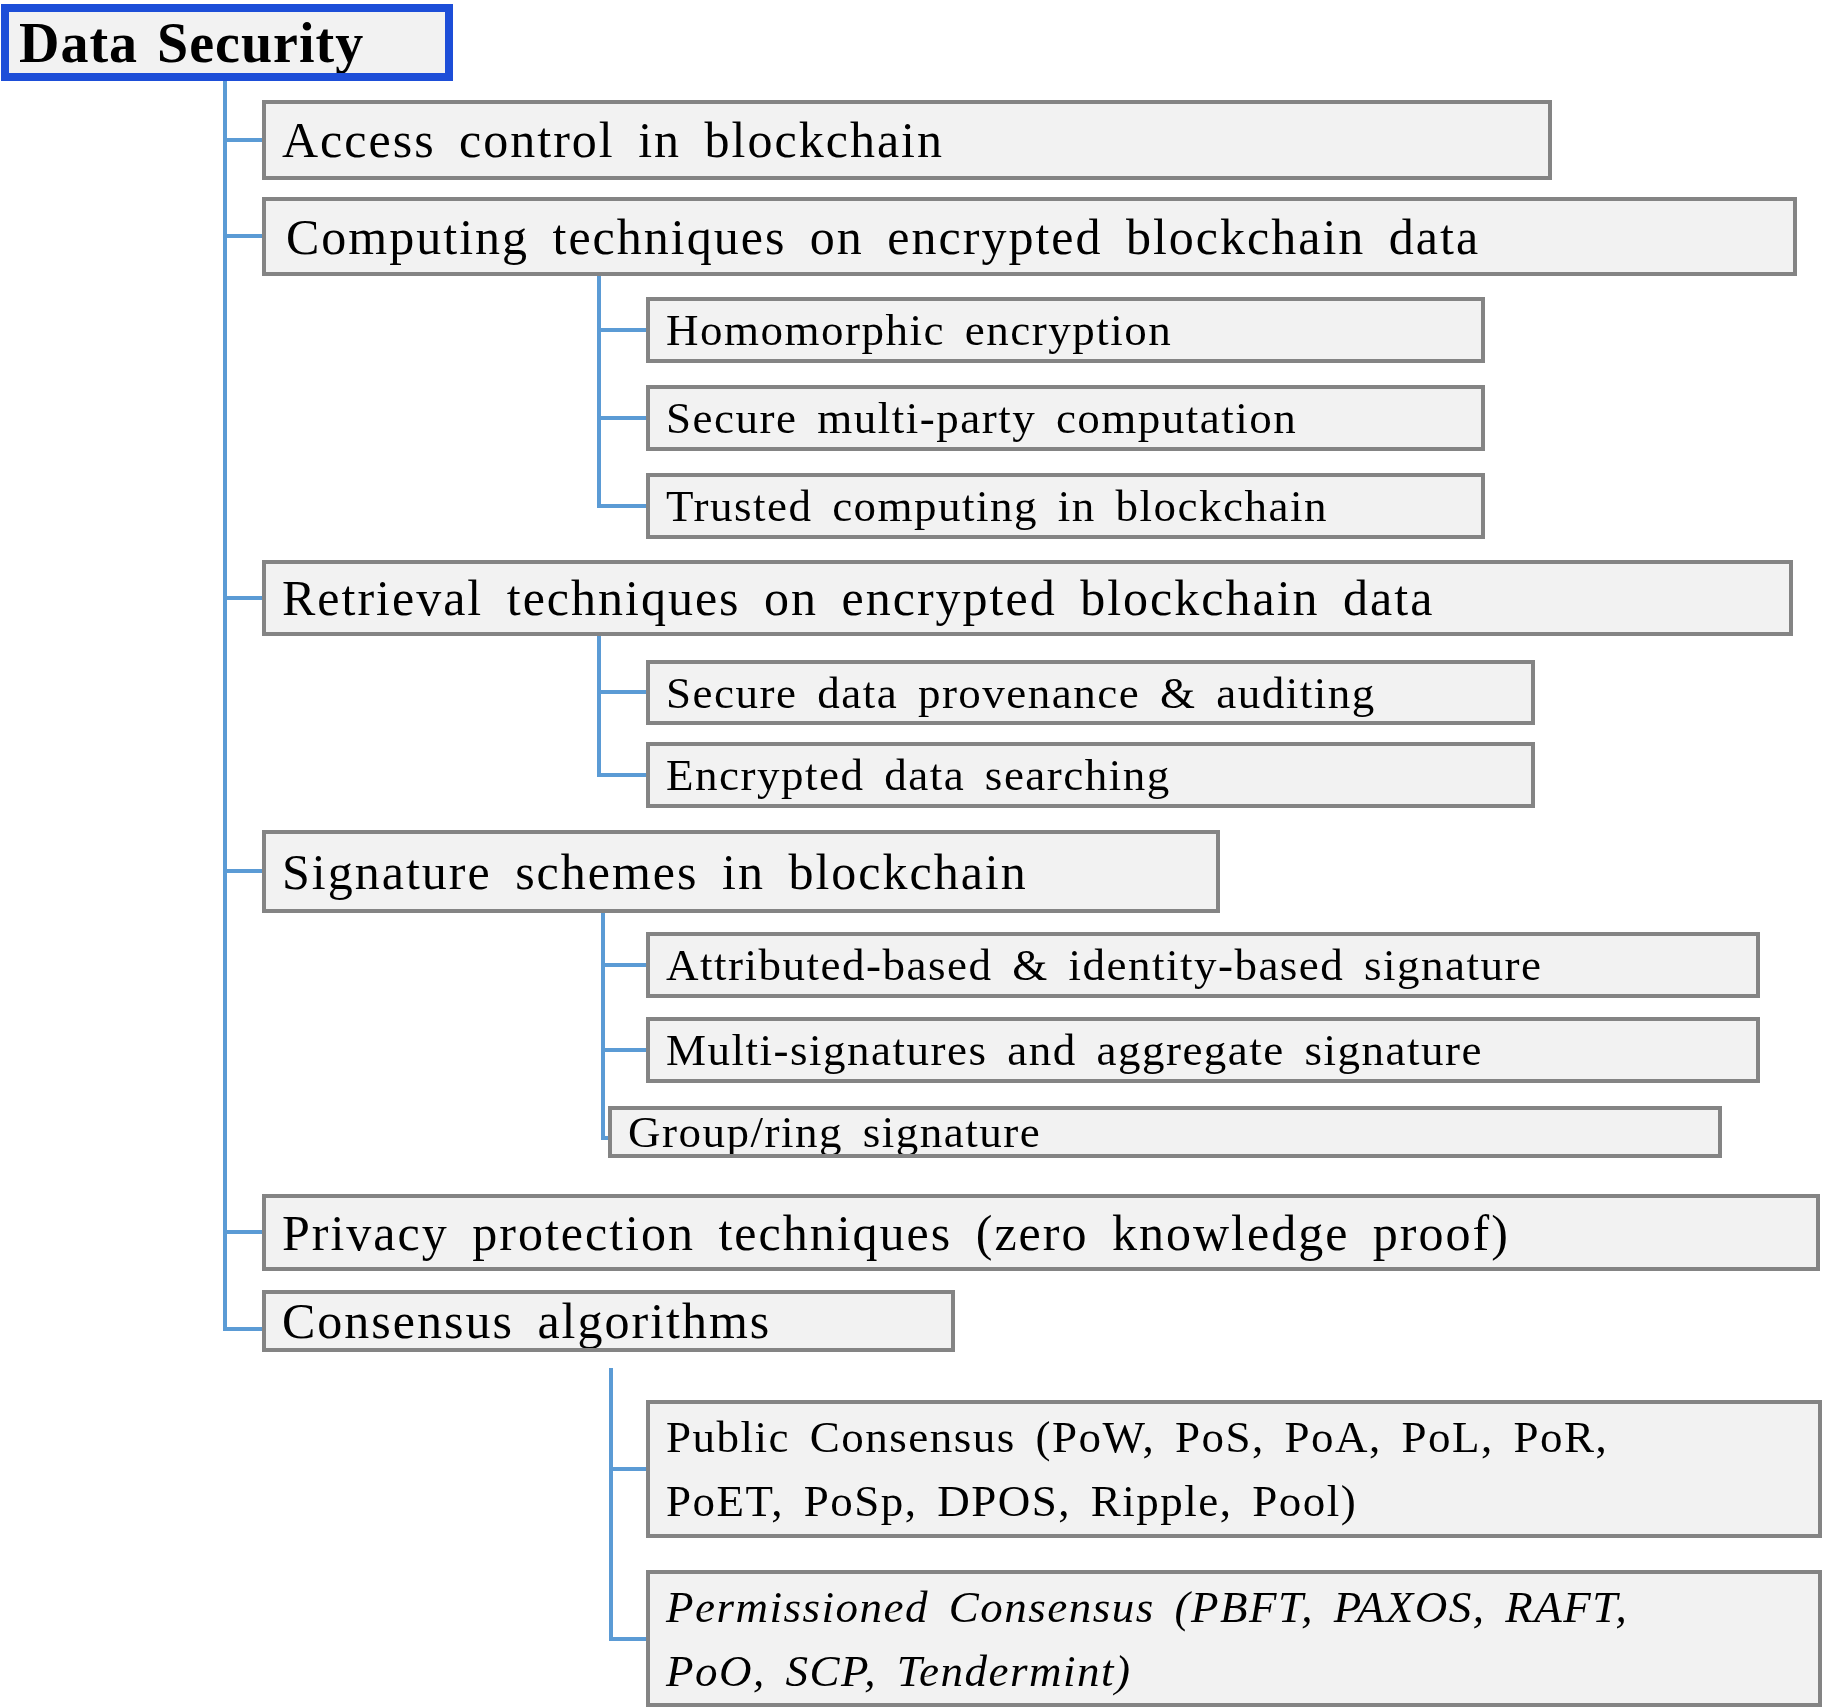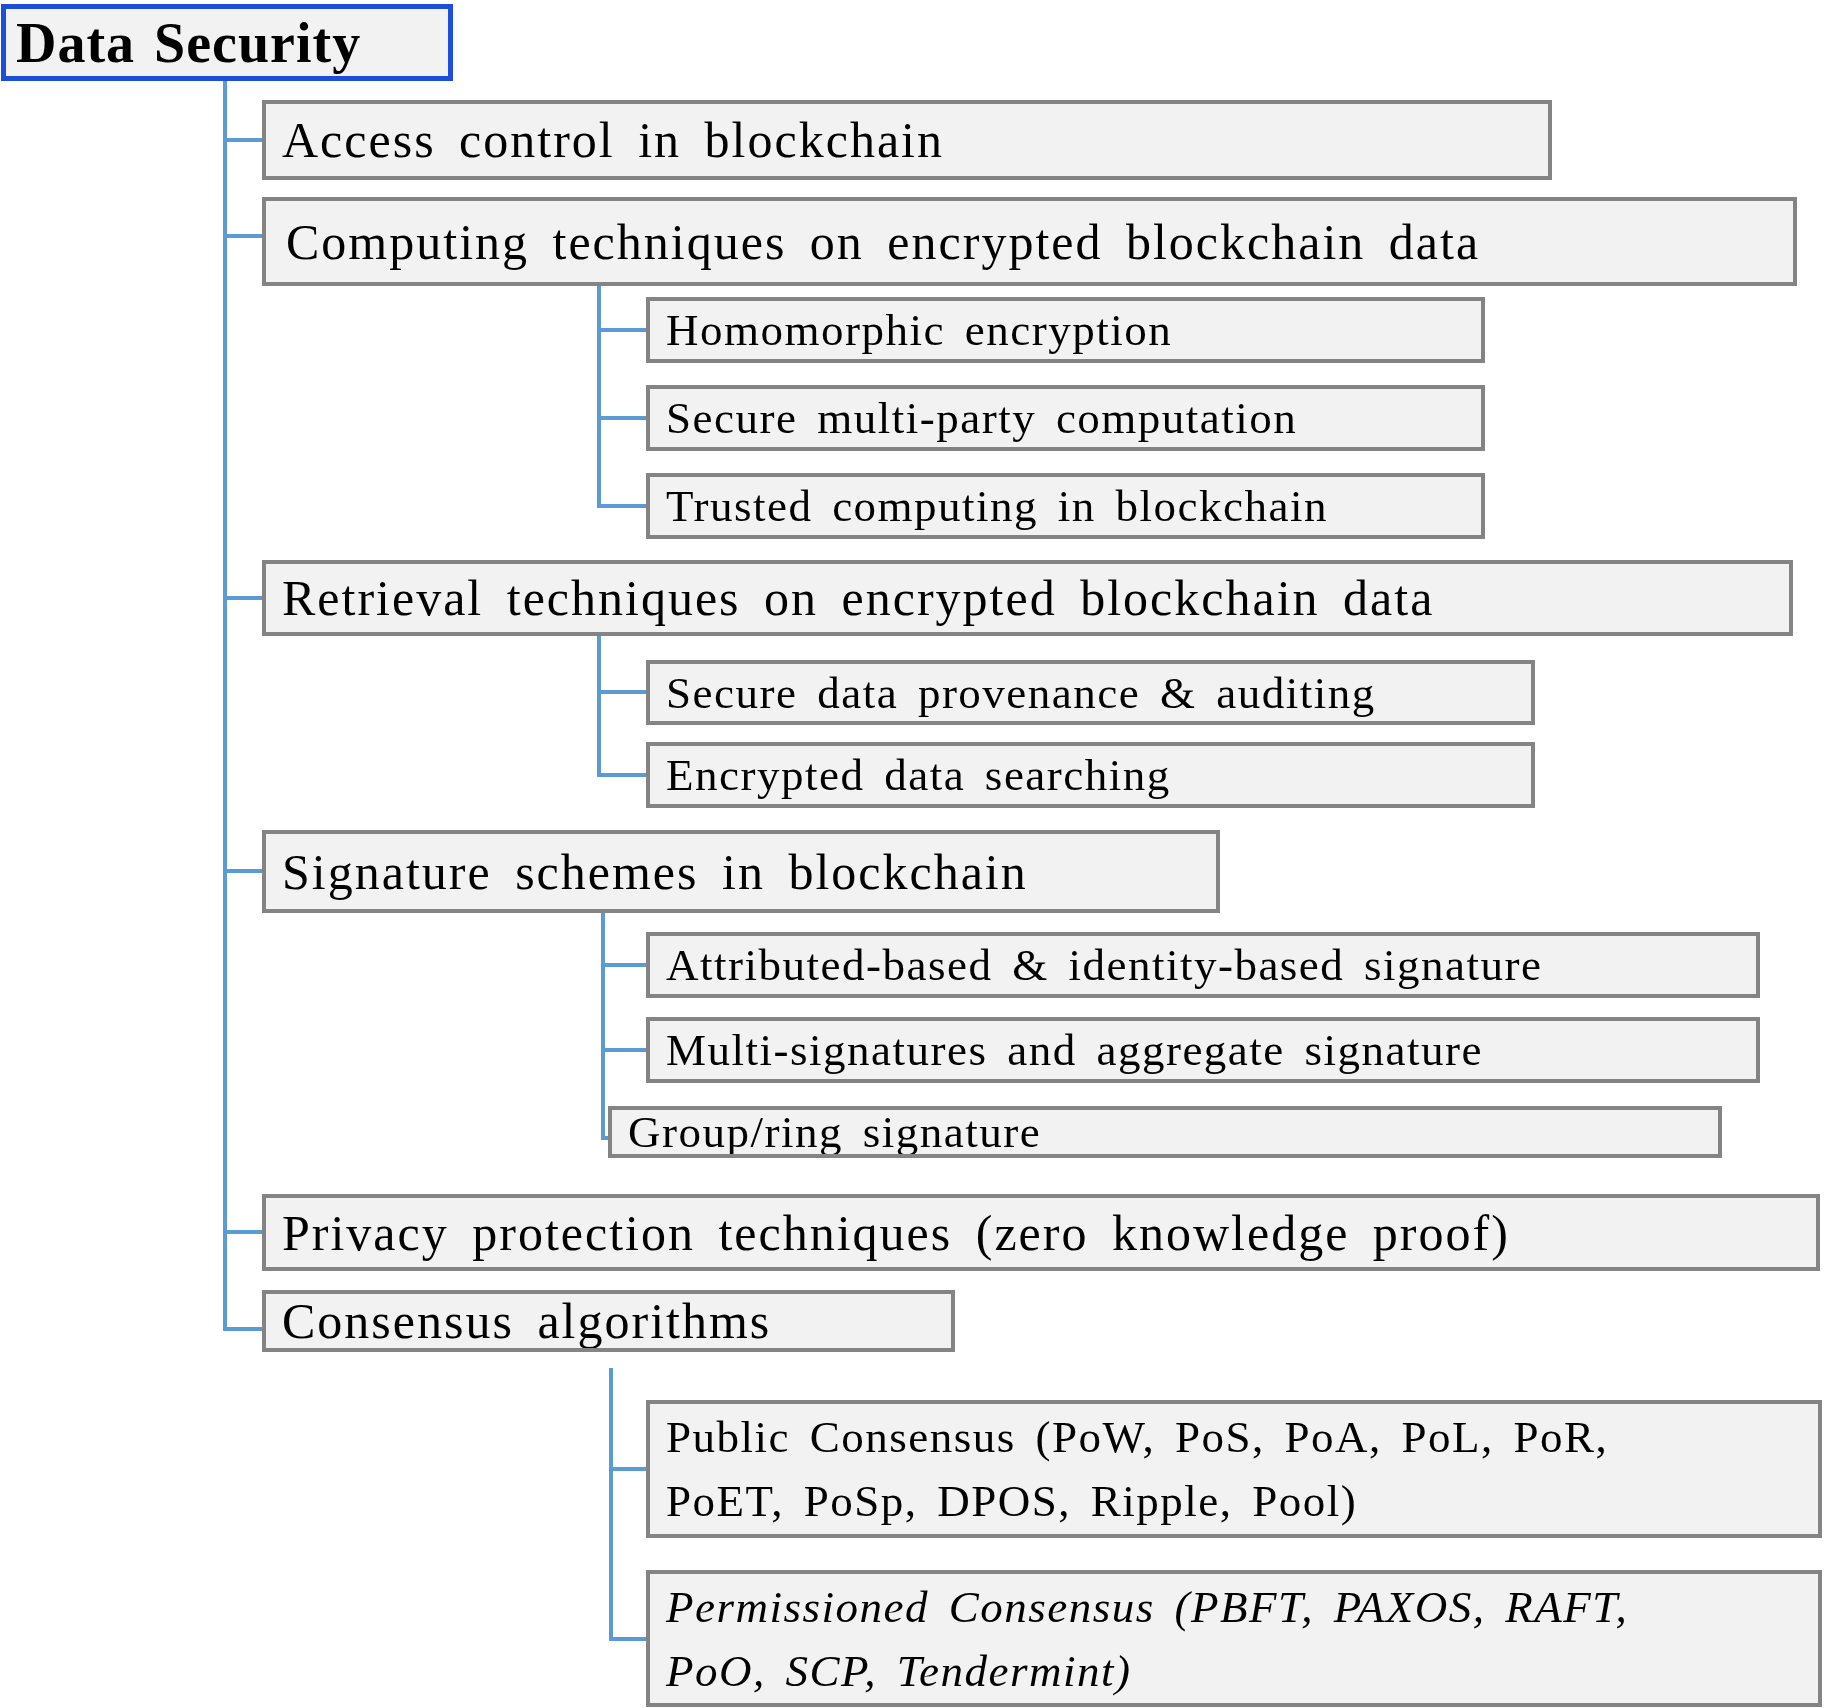--- a/index.html
+++ b/index.html
@@ -24,21 +24,21 @@
     display: flex;
     align-items: center;
     padding-left: 16px;
     font-size: 50px;
     letter-spacing: 2px;
     word-spacing: 9px;
     white-space: nowrap;
     overflow: hidden;
   }
   .root {
-    border: 5px solid #1d4ed8;
+    border: 8px solid #1d4ed8;
     font-weight: bold;
     font-size: 56px;
     padding-left: 10px;
     letter-spacing: 1px;
     word-spacing: 4px;
   }
   .l2 {
     font-size: 45px;
     letter-spacing: 1.5px;
     word-spacing: 7px;
@@ -85,21 +85,21 @@
   <div class="conn" style="left:609px; top:1637px; width:37px; height:4px;"></div>
 
   <div class="box root" style="left:1px; top:4px; width:452px; height:77px;">
     <span>Data Security</span>
   </div>
 
   <div class="box" style="left:262px; top:100px; width:1290px; height:80px;">
     <span>Access control in blockchain</span>
   </div>
 
-  <div class="box" style="left:262px; top:197px; width:1535px; height:89px;padding-left:20px;">
+  <div class="box" style="left:262px; top:197px; width:1535px; height:79px;padding-left:20px;">
     <span>Computing techniques on encrypted blockchain data</span>
   </div>
 
   <div class="box" style="left:262px; top:560px; width:1531px; height:76px;">
     <span>Retrieval techniques on encrypted blockchain data</span>
   </div>
 
   <div class="box" style="left:262px; top:830px; width:958px; height:83px;">
     <span>Signature schemes in blockchain</span>
   </div>

